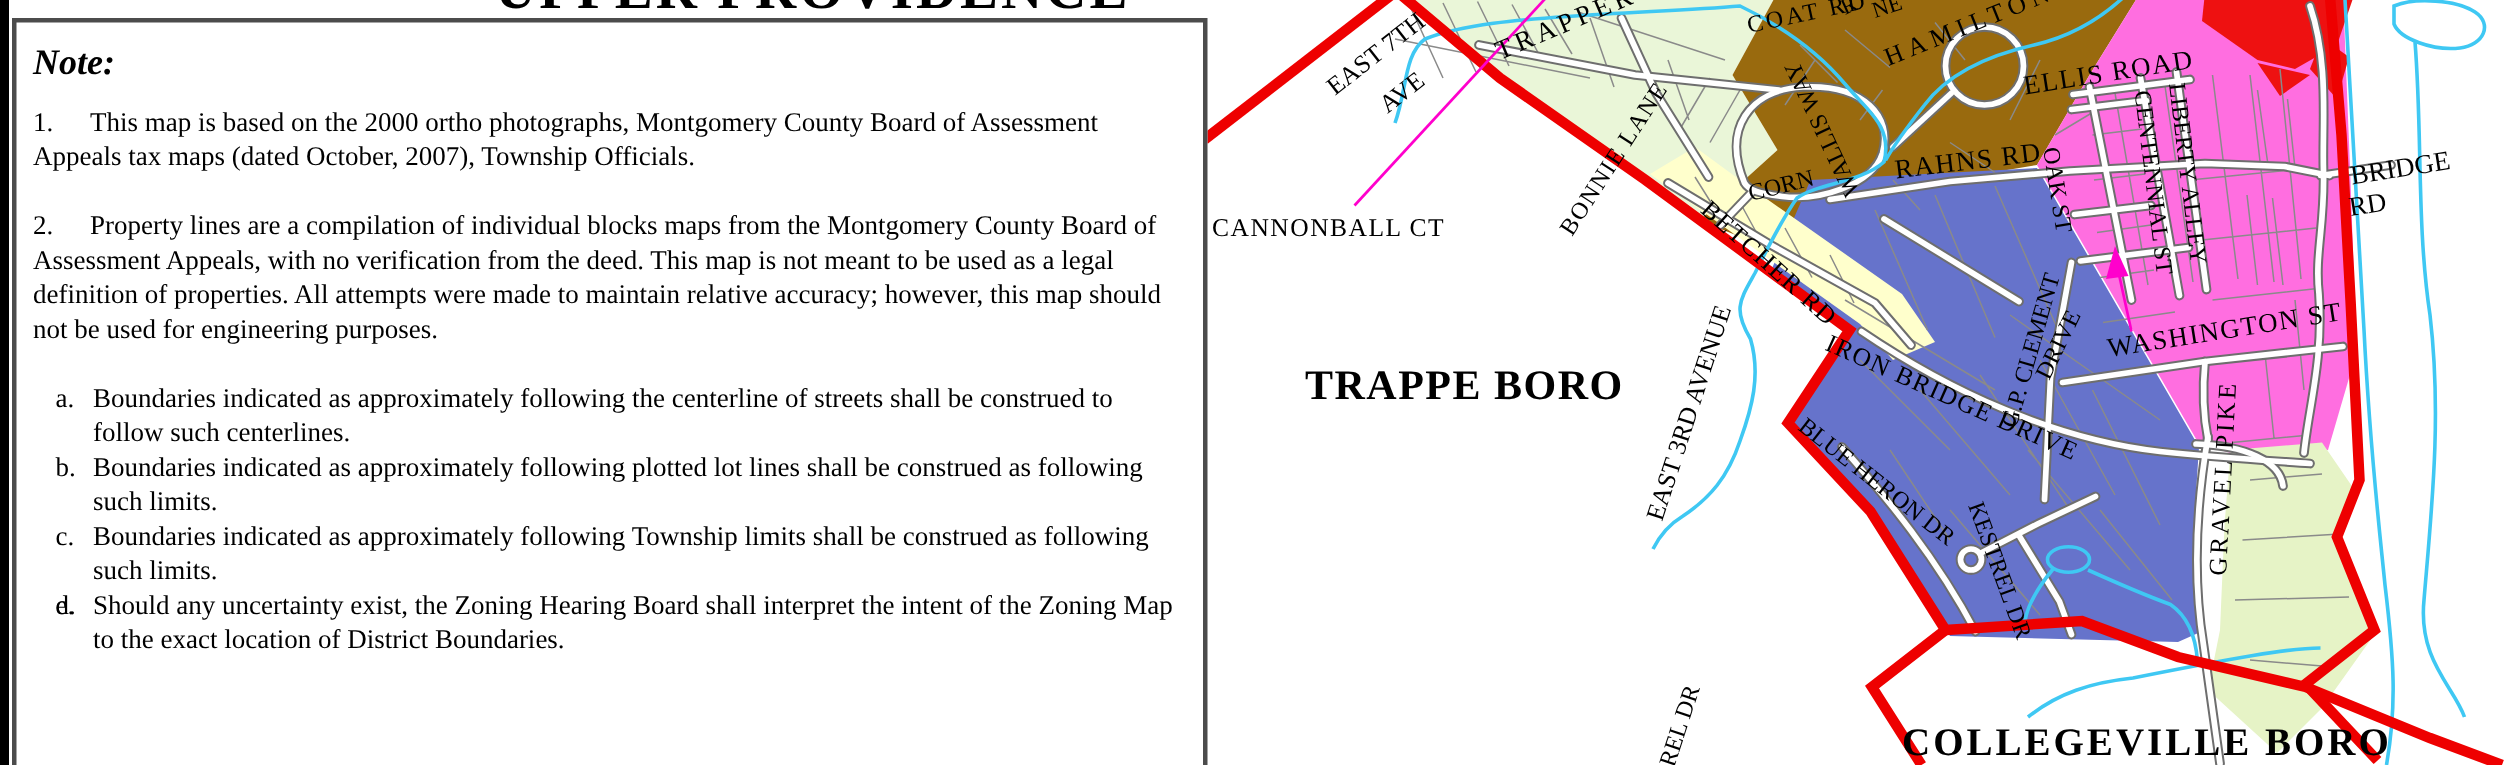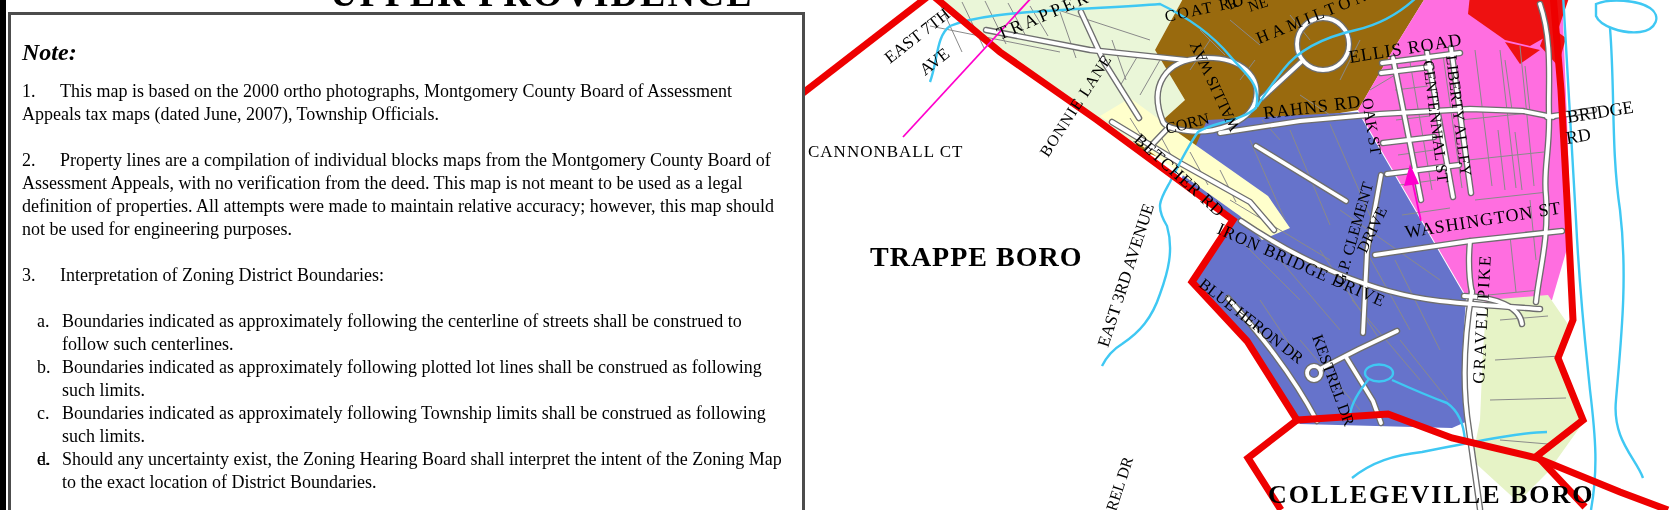--- a/index.html
+++ b/index.html
@@ -8,21 +8,21 @@
   
   .frame-left{position:absolute;left:0;top:0;width:6px;height:510px;background:#000;z-index:5;}
   
   .title-clip{position:absolute;left:330px;top:0;width:420px;height:11px;overflow:hidden;z-index:4;}
   .title-text{display:block;margin-top:-29px;font-weight:bold;font-size:38px;letter-spacing:2px;
               color:#000;white-space:nowrap;font-family:"Liberation Serif",serif;}
   
   .notebox{position:absolute;left:8px;top:12px;width:797px;height:560px;box-sizing:border-box;
            background:#fff;border:3px solid #4c4c4c;z-index:3;padding:12px 16px 0 11px;
            font-size:18px;line-height:23px;color:#000;}
-  .note-heading{font-weight:bold;font-style:italic;font-size:24px;margin:14px 0 16px 0;}
+  .note-heading{font-weight:bold;font-style:italic;font-size:24px;margin:4px 0 16px 0;}
   .nitem{margin:0 0 23px 0;}
   .nitem .num{display:inline-block;width:38px;}
   .sublist{margin-top:0;}
   .sub{position:relative;padding-left:40px;margin:0;}
   .sub .ltr{position:absolute;left:15px;}
   
   svg.map{position:absolute;left:0;top:0;z-index:1;}
   .maplabel{font-family:"Liberation Serif",serif;fill:#000;}
   .boro{font-weight:bold;}
   .road-casing{fill:none;stroke:#6e6e6e;stroke-width:6.5;stroke-linecap:round;stroke-linejoin:round;}
@@ -211,28 +211,25 @@
 </svg>
 
 <div class="title-clip">
   <span class="title-text">UPPER PROVIDENCE TWP</span>
 </div>
 
 <div class="notebox">
   <div class="note-heading">Note:</div>
 
   <p class="nitem">
-    <span class="num">1.</span><span>This map is based on the 2000 ortho photographs, Montgomery County Board of Assessment Appeals tax maps (dated June, 2007), Township Officials.</span>
+    <span class="num">1.</span><span>This map is based on the 2000 ortho photographs, Montgomery County Board of Assessment Appeals tax maps (dated October, 2007), Township Officials.</span>
   </p>
   <p class="nitem">
     <span class="num">2.</span><span>Property lines are a compilation of individual blocks maps from the Montgomery County Board of Assessment Appeals, with no verification from the deed.  This map is not meant to be used as a legal definition of properties.  All attempts were made to maintain relative accuracy; however, this map should not be used for engineering purposes.</span>
   </p>
-  <p class="nitem">
-    <span class="num">3.</span><span>Interpretation of Zoning District Boundaries:</span>
-  </p>
 
   <div class="sublist">
     <p class="sub">
       <span class="ltr">a.</span><span>Boundaries indicated as approximately following the centerline of streets shall be construed to follow such centerlines.</span>
     </p>
     <p class="sub">
       <span class="ltr">b.</span><span>Boundaries indicated as approximately following plotted lot lines shall be construed as following such limits.</span>
     </p>
     <p class="sub">
       <span class="ltr">c.</span><span>Boundaries indicated as approximately following Township limits shall be construed as following such limits.</span>

